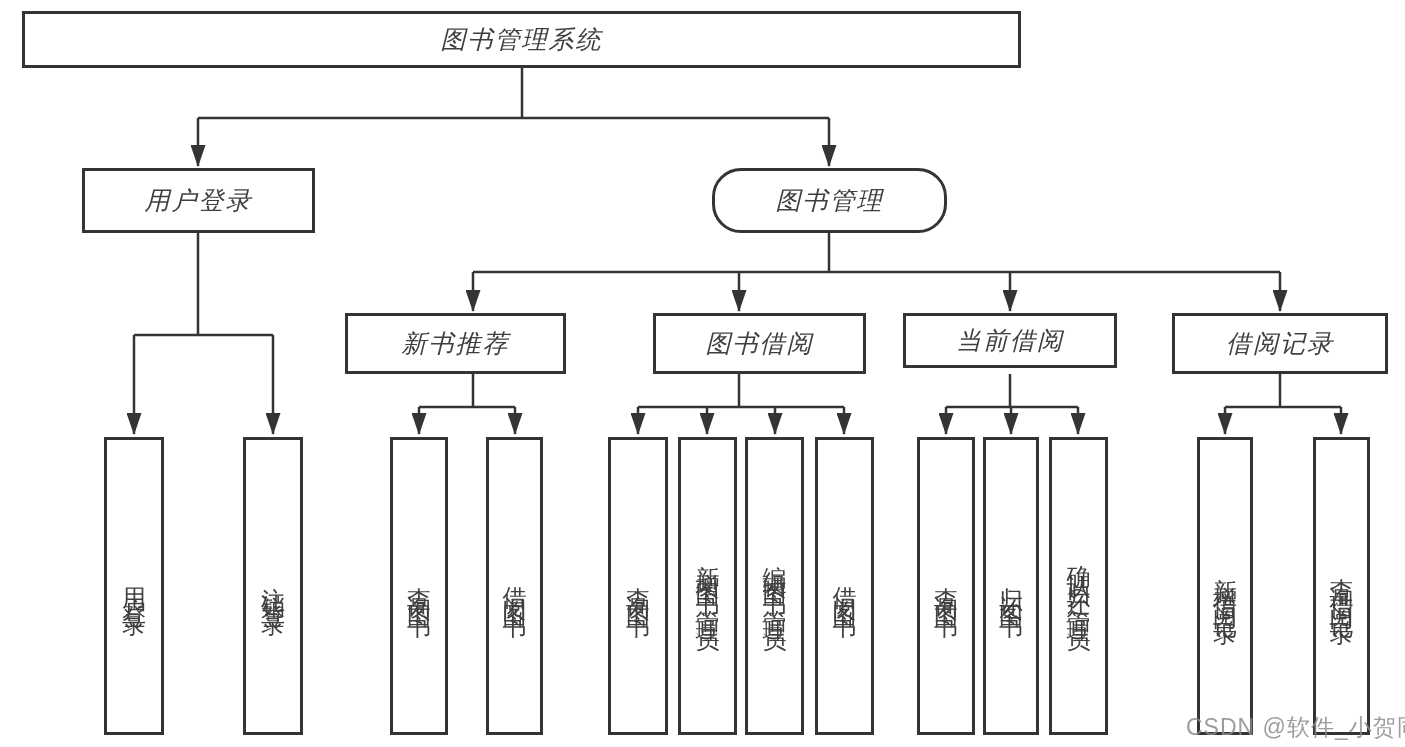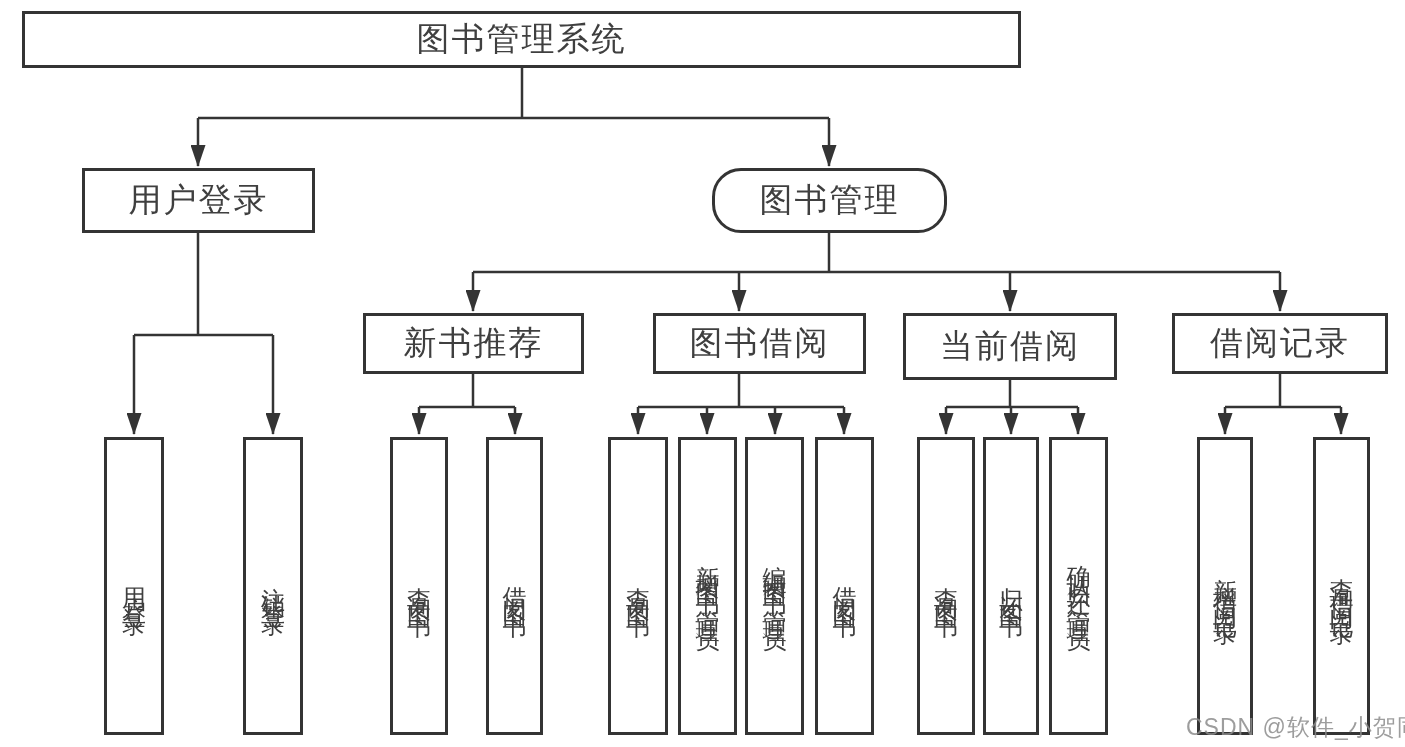--- a/index.html
+++ b/index.html
@@ -7,32 +7,32 @@
     position:relative; width:1405px; height:747px; background:#ffffff;
     font-family:"Liberation Sans", sans-serif; overflow:hidden;
   }
   .wires { position:absolute; left:0; top:0; }
   .box {
     position:absolute; box-sizing:border-box;
     border:3px solid #343434; background:#ffffff;
     display:flex; align-items:center; justify-content:center;
     color:#3f3f3f;
   }
-  .hbox { font-size:33px; letter-spacing:2px; }
+  .hbox { font-size:25px; letter-spacing:2px;font-style:italic; }
   .leaf span {
     writing-mode:vertical-rl; text-orientation:mixed;
     font-size:24px; line-height:1; letter-spacing:9px; color:#3f3f3f;
   }
   
   .b-root  { left:22px;  top:11px;  width:999px; height:57px; }
   .b-ul    { left:82px;  top:168px; width:233px; height:65px; }
   .b-bm    { left:712px; top:168px; width:235px; height:65px;border-radius:29px; }
-  .b-nr    { left:363px; top:313px; width:221px; height:61px; }
+  .b-nr    { left:345px; top:313px; width:221px; height:61px; }
   .b-bb    { left:633px; top:313px; width:213px; height:61px;margin-left:20px; }
-  .b-cb    { left:903px; top:313px; width:214px; height:67px; }
+  .b-cb    { left:903px; top:313px; width:214px; height:55px; }
   .b-br    { left:1172px;top:313px; width:216px; height:61px; }
   .l-ul1 { left:104px;  top:437px; width:60px; height:298px; }
   .l-ul2 { left:243px;  top:437px; width:60px; height:298px; }
   .l-nr1 { left:390px;  top:437px; width:58px; height:298px; }
   .l-nr2 { left:486px;  top:437px; width:57px; height:298px; }
   .l-bb1 { left:608px;  top:437px; width:60px; height:298px; }
   .l-bb2 { left:678px;  top:437px; width:59px; height:298px; }
   .l-bb3 { left:745px;  top:437px; width:59px; height:298px; }
   .l-bb4 { left:815px;  top:437px; width:59px; height:298px; }
   .l-cb1 { left:917px;  top:437px; width:58px; height:298px; }

